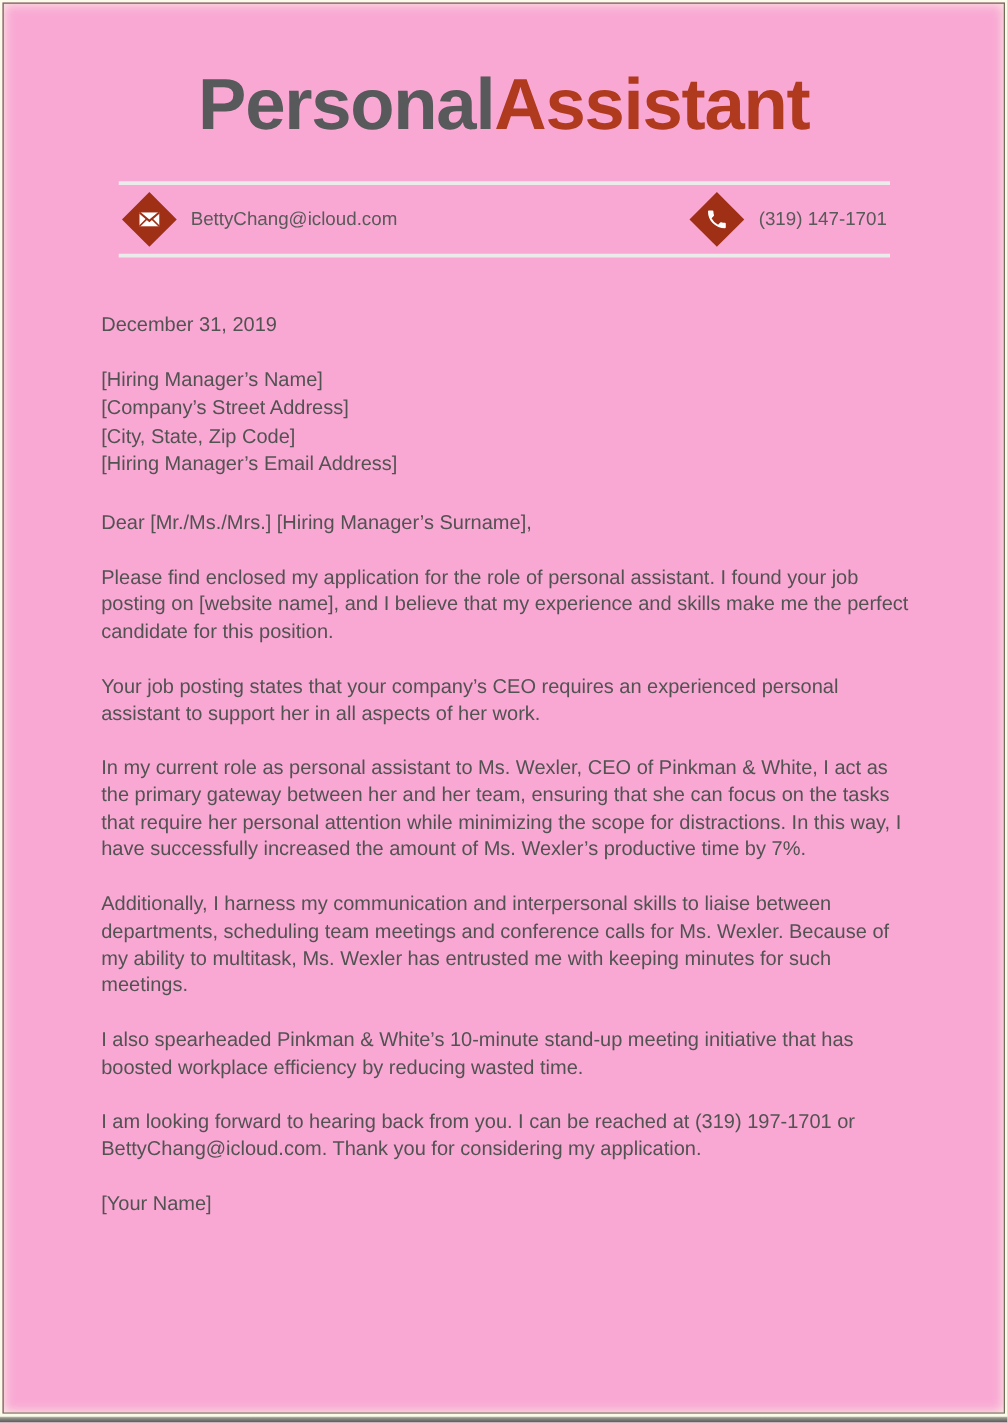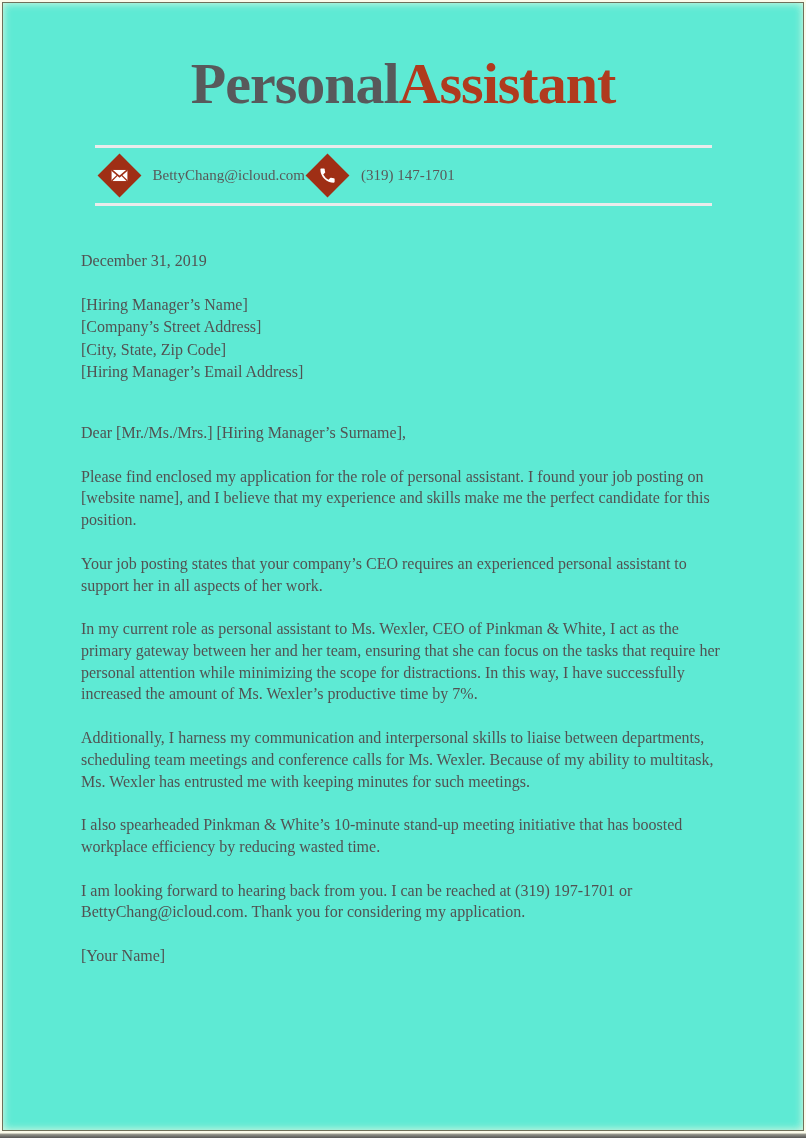--- a/index.html
+++ b/index.html
@@ -7,23 +7,22 @@
     width:806px; height:1138px;
     position:relative;
     background:#fbfbea;
     font-family:"Liberation Sans", sans-serif;
     overflow:hidden;
   }
   .page {
     position:absolute;
     top:2px; left:2px; right:2px; bottom:7px;
     border:1px solid #70705a;
-    background:#5eead4;
+    background:#f9a8d4;
     box-shadow: inset 0 0 9px rgba(250,250,228,0.9);
-    font-family: Liberation Serif, serif;
   }
   .bottom-bar {
     position:absolute; left:0; right:0; bottom:0; height:7px;
     background:linear-gradient(#fbfbea 0%, #fbfbea 28%, #9a9a90 45%, #73736e 75%, #585858 100%);
   }
 
   
   .title {
     margin:50px 0 0 0;
     text-align:center;
@@ -36,21 +35,21 @@
   .t-red  { color:#b03a1e; }
 
   .contact-band {
     width:617px;
     margin:30px auto 0 auto;
     border-top:3px solid #ebebeb;
     border-bottom:3px solid #ebebeb;
     padding:5px 2px;
     display:flex;
     align-items:center;
-    justify-content:flex-start;
+    justify-content:space-between;
     box-sizing:border-box;
   }
   .contact-item { display:flex; align-items:center; }
   .diamond {
     width:31px; height:31px;
     margin:7px;
     background:#9f2f15;
     transform:rotate(45deg);
     display:flex; align-items:center; justify-content:center;
     flex:none;
@@ -65,21 +64,21 @@
   }
 
   
   .letter {
     margin:44px 70px 0 78px;
     font-size:16px;
     line-height:21.7px;
     color:#525252;
   }
   .letter p { margin:0 0 22px 0; }
-  .recipient { margin:0 0 38px 0; line-height:22.6px; }
+  .recipient { margin:0 0 24px 0; line-height:22.6px; }
 </style>
 </head>
 <body>
 
 <div class="page">
 
   <header>
     <h1 class="title"><span class="t-gray">Personal</span><span class="t-red">Assistant</span></h1>
 
     <div class="contact-band">

